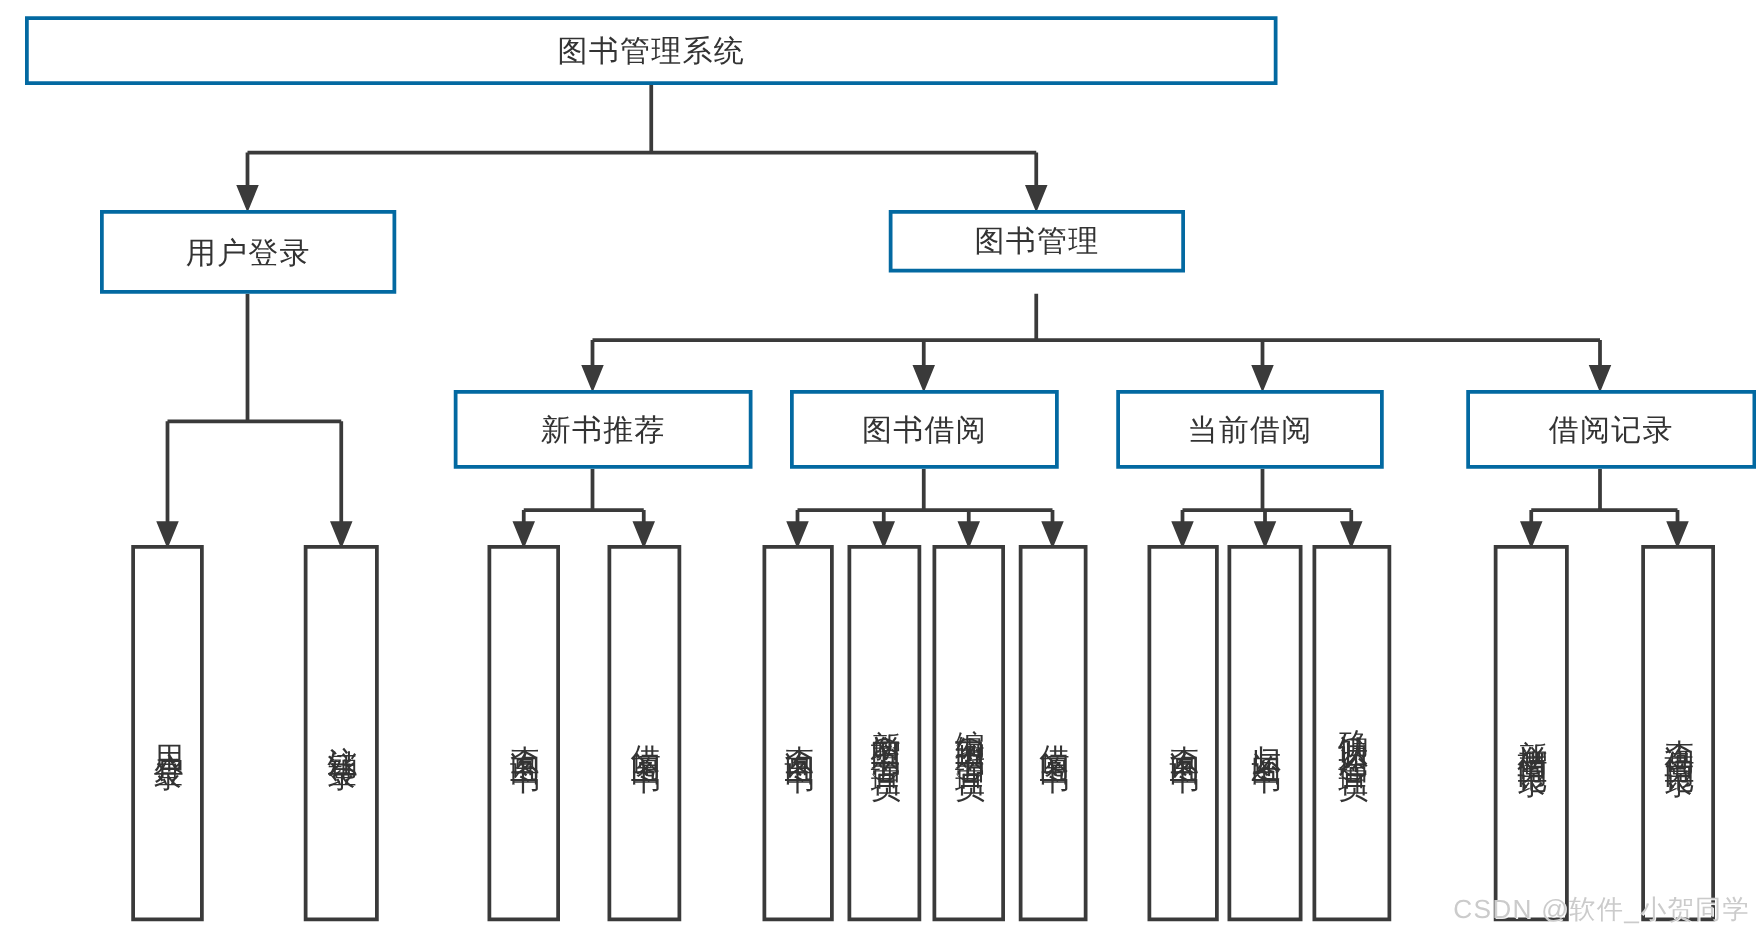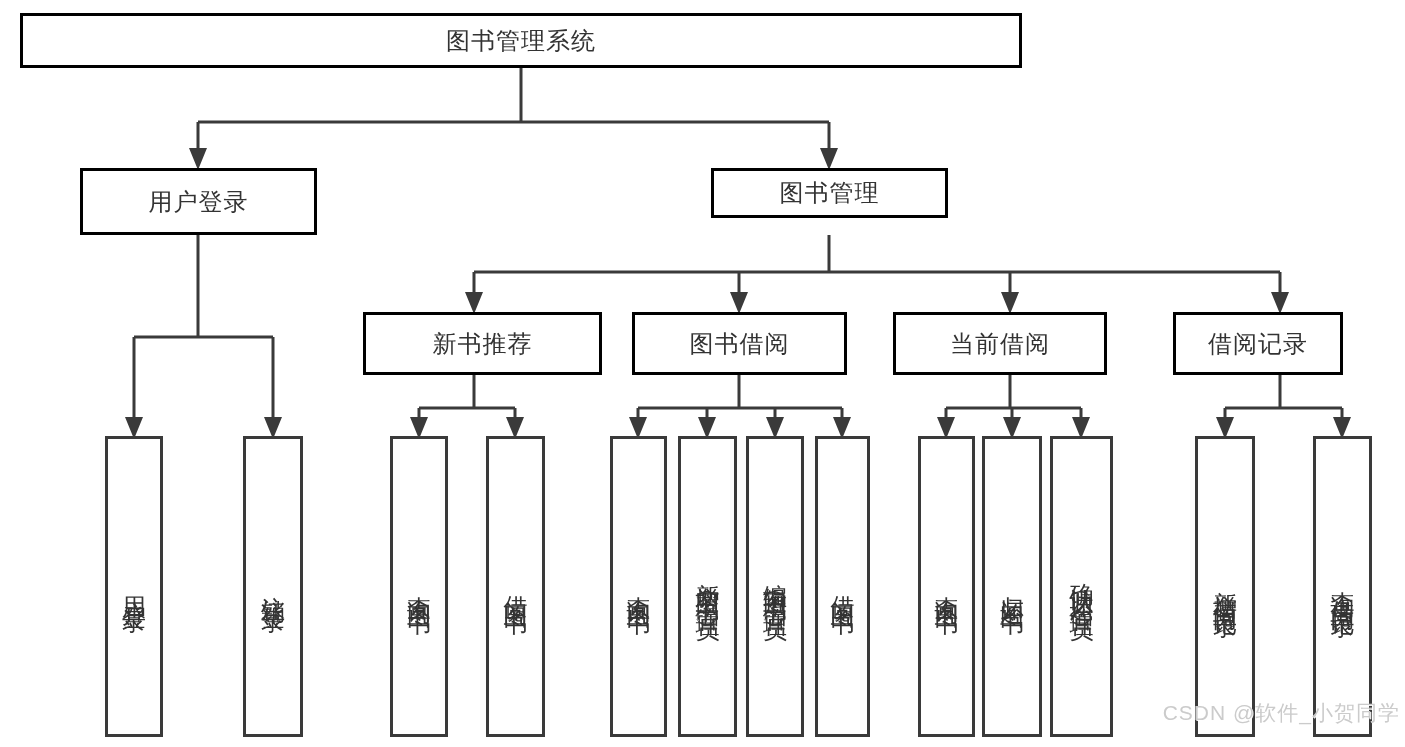--- a/index.html
+++ b/index.html
@@ -8,21 +8,21 @@
     width:1405px;height:747px;
     background:#ffffff;
     font-family:"Liberation Sans", sans-serif;
     overflow:hidden;
   }
   #connectors{position:absolute;left:0;top:0;width:1405px;height:747px;}
   .hbox{
     position:absolute;
     box-sizing:border-box;
     background:#ffffff;
-    border:3px solid #000000;
+    border:3px solid #0369a1;
     display:flex;align-items:center;justify-content:center;
     font-size:24px;color:#333333;
     letter-spacing:1px;
     white-space:nowrap;
     z-index:2;
   }
   .vbox{
     position:absolute;
     box-sizing:border-box;
     background:#ffffff;
@@ -34,21 +34,21 @@
   }
   .vtext{
     writing-mode:vertical-rl;
     text-orientation:mixed;
     letter-spacing:5px;
     line-height:1;
     white-space:nowrap;
   }
   .watermark{
     position:absolute;
-    right:5px;bottom:20px;
+    right:5px;bottom:6px;
     font-size:21px;
     color:#cbcbcb;
     text-shadow:1px 1px 0 rgba(255,255,255,0.9);
     letter-spacing:1px;
     z-index:5;
     white-space:nowrap;
   }
 </style>
 </head>
 <body>
@@ -107,21 +107,21 @@
 
   <div class="hbox" style="left:363px;top:312px;width:239px;height:63px;">
     <span>新书推荐</span>
   </div>
   <div class="hbox" style="left:632px;top:312px;width:215px;height:63px;">
     <span>图书借阅</span>
   </div>
   <div class="hbox" style="left:893px;top:312px;width:214px;height:63px;text-align:center;">
     <span>当前借阅</span>
   </div>
-  <div class="hbox" style="left:1173px;top:312px;width:170px;height:63px;">
+  <div class="hbox" style="left:1173px;top:312px;width:232px;height:63px;">
     <span>借阅记录</span>
   </div>
 
   <div class="vbox" style="left:105px;width:58px;">
     <span class="vtext">用户登录</span>
   </div>
   <div class="vbox" style="left:243px;width:60px;">
     <span class="vtext">注销登录</span>
   </div>
 

